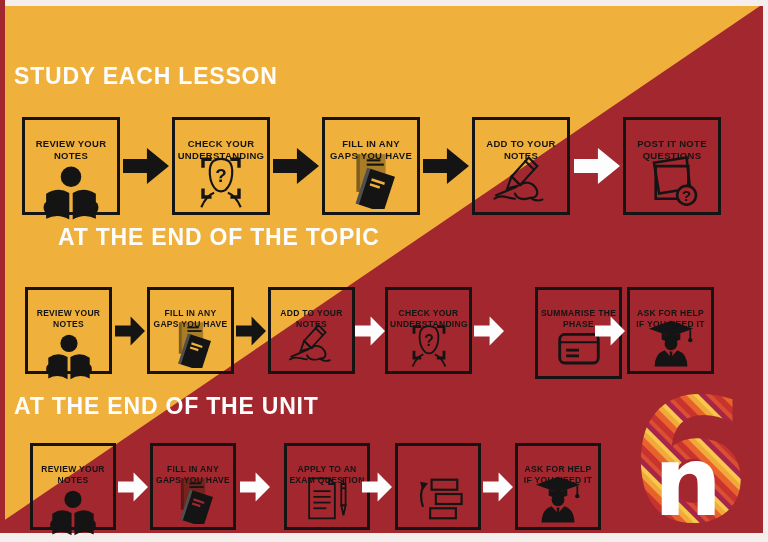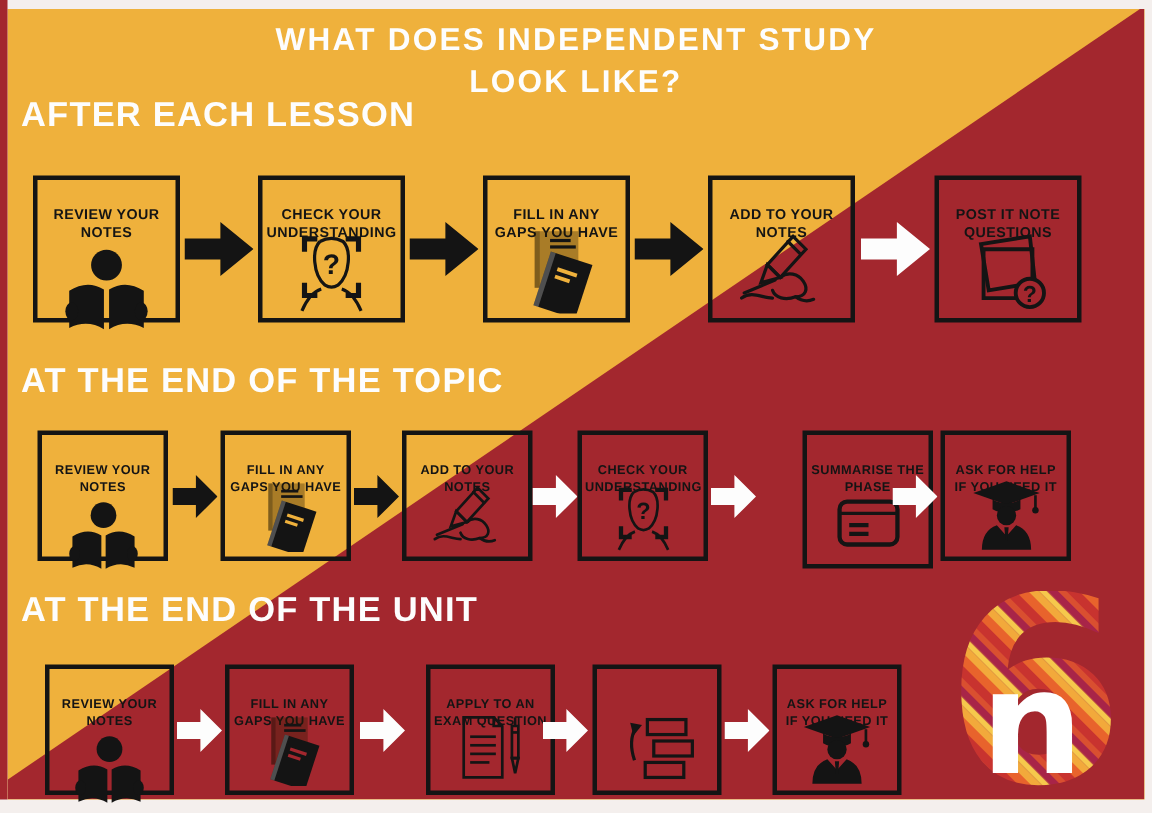--- a/index.html
+++ b/index.html
@@ -28,27 +28,23 @@
 </style>
 </head>
 <body>
 
 <div class="poster">
   <div class="art">
     <div class="red-diag"></div>
   </div>
   <div class="strip-left"></div>
 
-  <div class="title">
-    <div>WHAT DOES INDEPENDENT STUDY</div>
-    <div>LOOK LIKE?</div>
-  </div>
 
   <div id="flow-root">
-      <div class="section-heading" style="top: 63px;">AFTER EACH LESSON</div>
+      <div class="section-heading" style="top: 63px;">STUDY EACH LESSON</div>
       <div class="step-box row-lg" style="left: 22px; top: 117px; width: 98px; height: 98px;">
         <div class="step-label">REVIEW YOUR NOTES</div>
         <div class="step-icon icon-reader">
           <svg viewBox="0 0 70 70">
      <circle cx="35" cy="16" r="12" fill="#141414"></circle>
      <path d="M6 36 Q20 27 33 35 L33 66 Q20 58 6 65 Z" fill="#141414"></path>
      <path d="M64 36 Q50 27 37 35 L37 66 Q50 58 64 65 Z" fill="#141414"></path>
      <ellipse cx="8" cy="52" rx="5" ry="7" fill="#141414"></ellipse>
      <ellipse cx="62" cy="52" rx="5" ry="7" fill="#141414"></ellipse>
           </svg>
@@ -124,21 +120,21 @@
         <div class="step-label">POST IT NOTE QUESTIONS</div>
         <div class="step-icon icon-post-it-question">
           <svg viewBox="0 0 70 70" fill="none" stroke="#141414" stroke-width="3">
      <path d="M14 16 L52 10 L56 46 L20 52 Z"></path>
      <path d="M16 20 L54 20 L54 58 L16 58 Z"></path>
      <circle cx="52" cy="54" r="11" fill="#A3272E"></circle>
      <text x="52" y="61" font-size="18" font-weight="bold" fill="#141414" stroke="none" text-anchor="middle" font-family="Liberation Sans,sans-serif">?</text>
           </svg>
         </div>
       </div>
-      <div class="section-heading" style="top: 240px;">AT THE END OF THE TOPIC</div>
+      <div class="section-heading" style="top: 224px; margin-left: 44px;">AT THE END OF THE TOPIC</div>
       <div class="step-box row-sm" style="left: 25px; top: 287px; width: 87px; height: 87px;">
         <div class="step-label">REVIEW YOUR NOTES</div>
         <div class="step-icon icon-reader">
           <svg viewBox="0 0 70 70">
      <circle cx="35" cy="16" r="12" fill="#141414"></circle>
      <path d="M6 36 Q20 27 33 35 L33 66 Q20 58 6 65 Z" fill="#141414"></path>
      <path d="M64 36 Q50 27 37 35 L37 66 Q50 58 64 65 Z" fill="#141414"></path>
      <ellipse cx="8" cy="52" rx="5" ry="7" fill="#141414"></ellipse>
      <ellipse cx="62" cy="52" rx="5" ry="7" fill="#141414"></ellipse>
           </svg>

